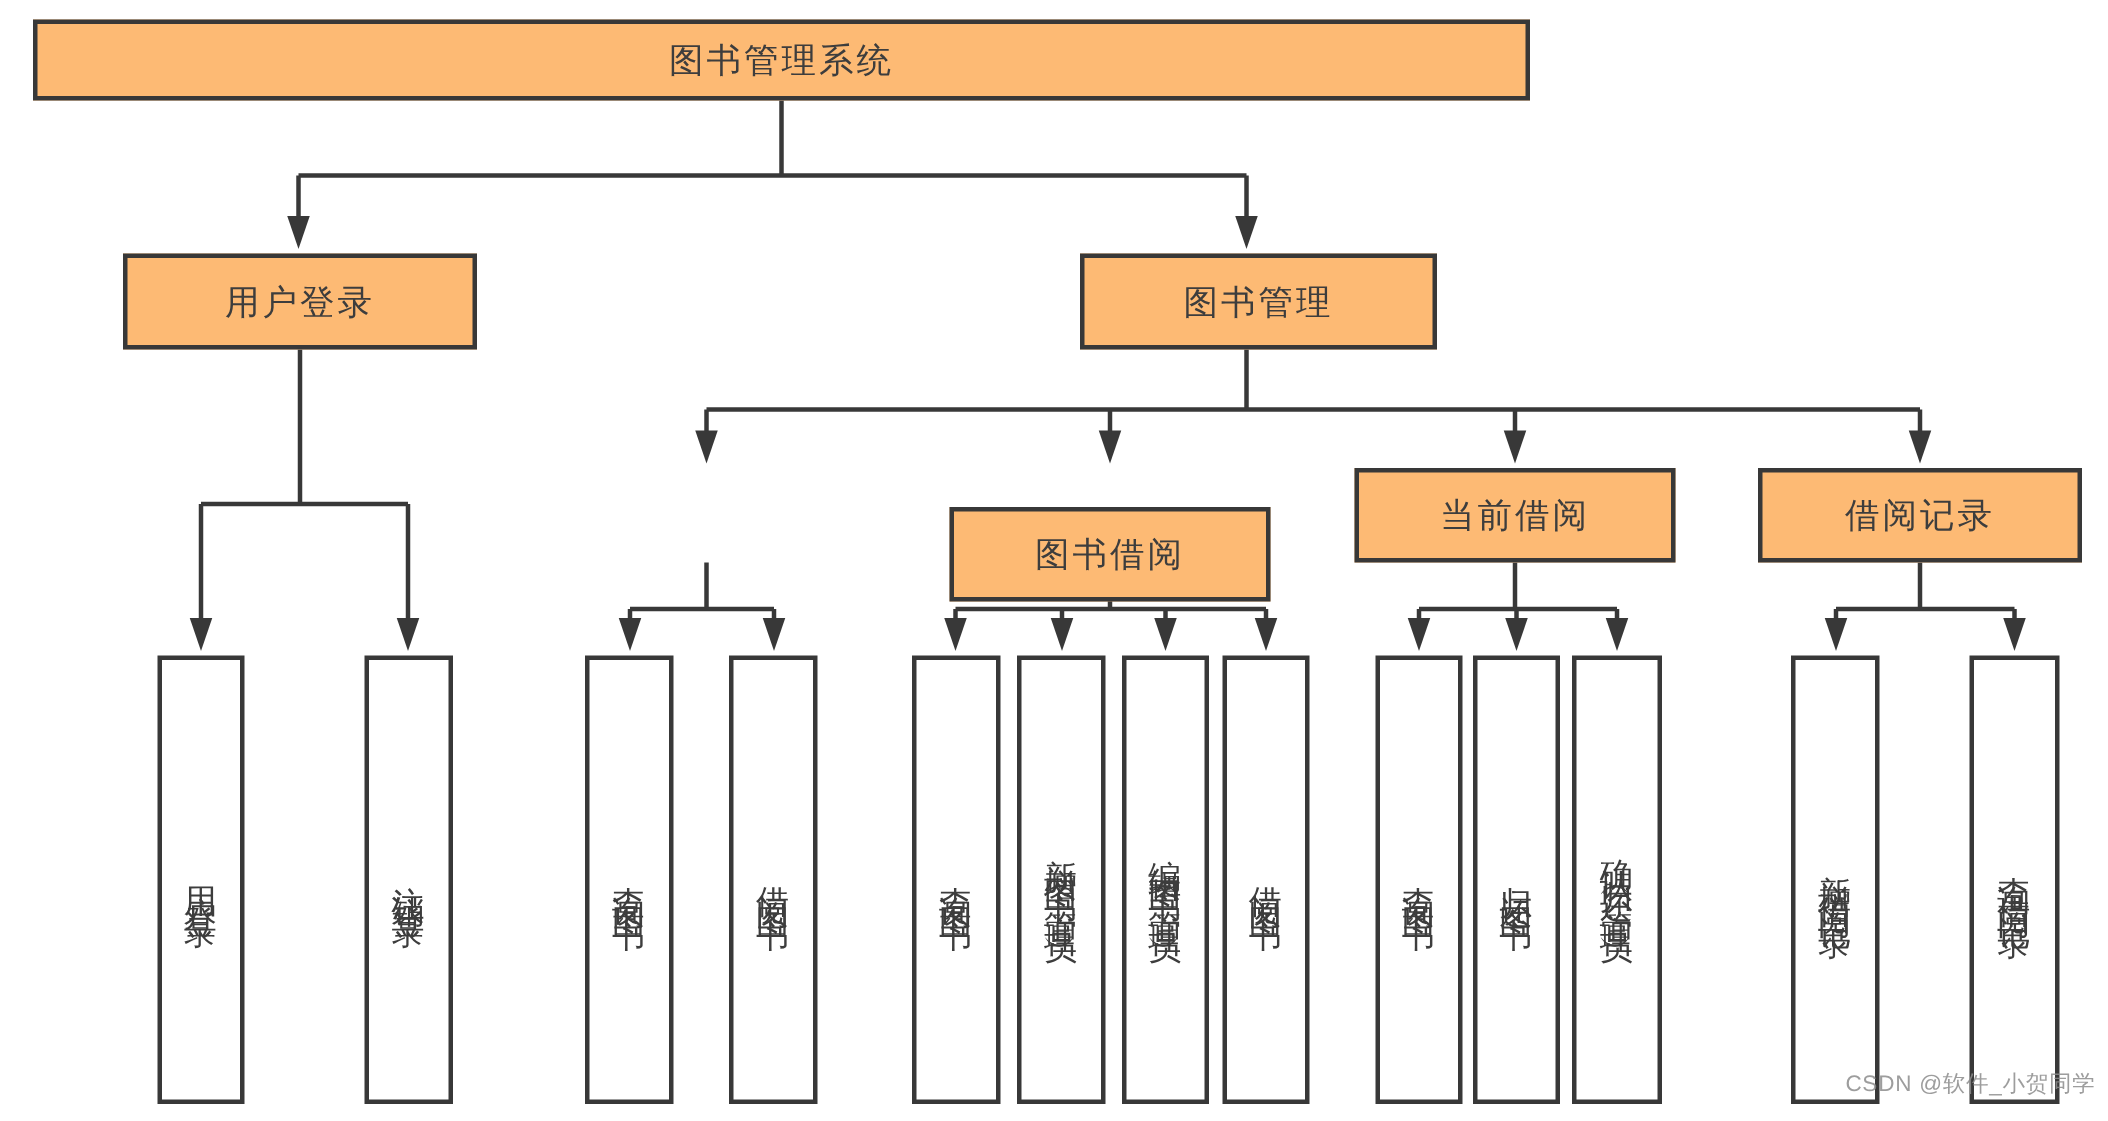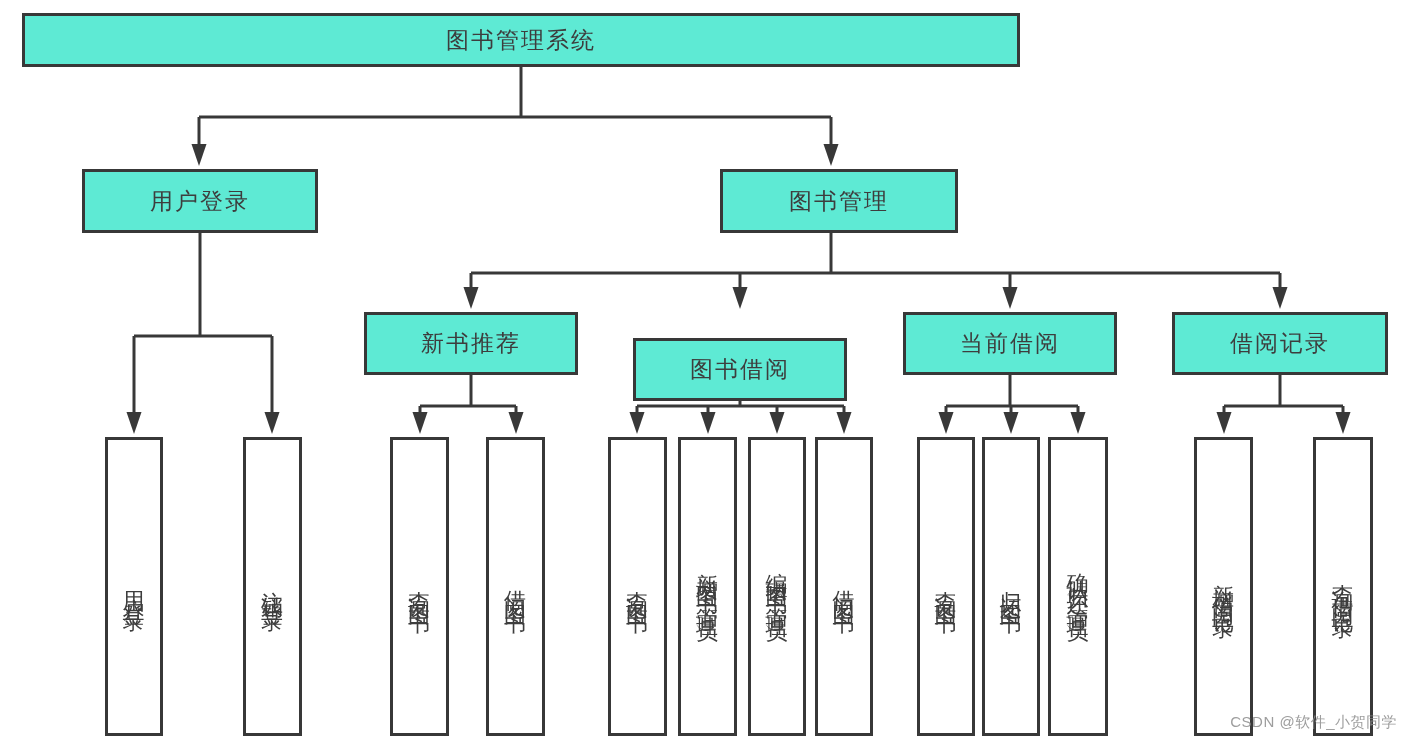--- a/index.html
+++ b/index.html
@@ -14,21 +14,21 @@
   .connectors {
     position: absolute;
     left: 0; top: 0;
     width: 1405px; height: 747px;
     z-index: 1;
   }
   .hbox {
     position: absolute;
     box-sizing: border-box;
     border: 3px solid #383838;
-    background: #5eead4;
+    background: #fdba74;
     display: flex;
     align-items: center;
     justify-content: center;
     font-size: 23px;
     letter-spacing: 2px;
     color: #3d3d3d;
     z-index: 2;
   }
   .vbox {
     position: absolute;
@@ -136,23 +136,20 @@
     <span>图书管理系统</span>
   </div>
 
   <div class="hbox" style="left:82px; top:169px; width:236px; height:64px;">
     <span>用户登录</span>
   </div>
   <div class="hbox" style="left:720px; top:169px; width:238px; height:64px;">
     <span>图书管理</span>
   </div>
 
-  <div class="hbox" style="left:364px; top:312px; width:214px; height:63px;">
-    <span>新书推荐</span>
-  </div>
   <div class="hbox" style="left:633px; top:312px; width:214px; height:63px;margin-top:26px;">
     <span>图书借阅</span>
   </div>
   <div class="hbox" style="left:903px; top:312px; width:214px; height:63px;">
     <span>当前借阅</span>
   </div>
   <div class="hbox" style="left:1172px; top:312px; width:216px; height:63px;">
     <span>借阅记录</span>
   </div>
 

